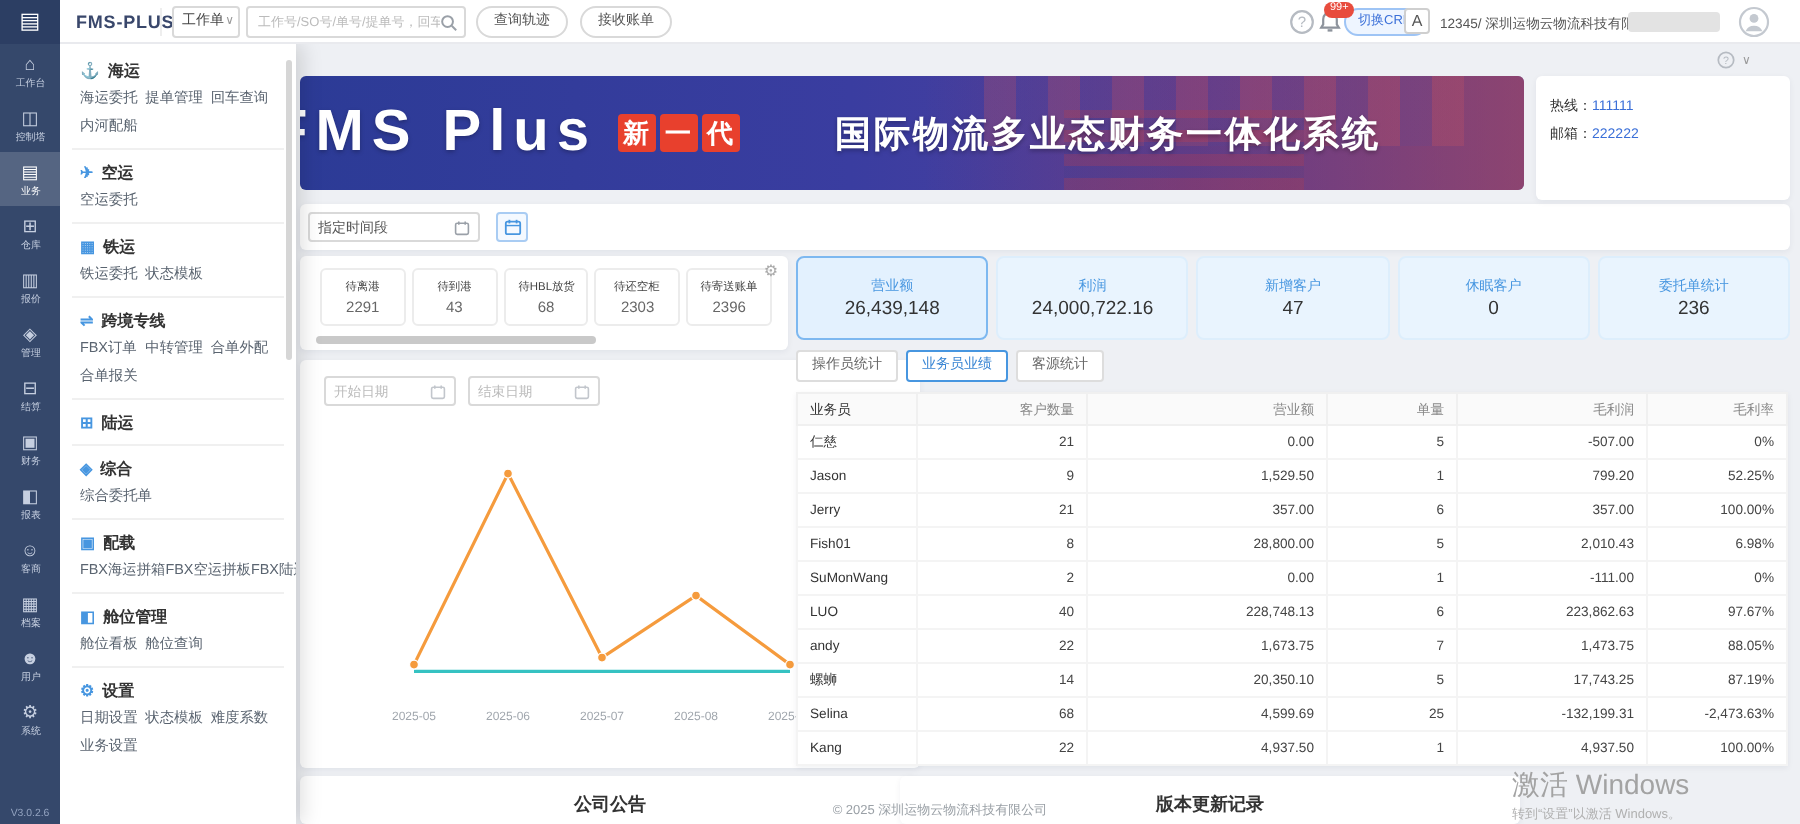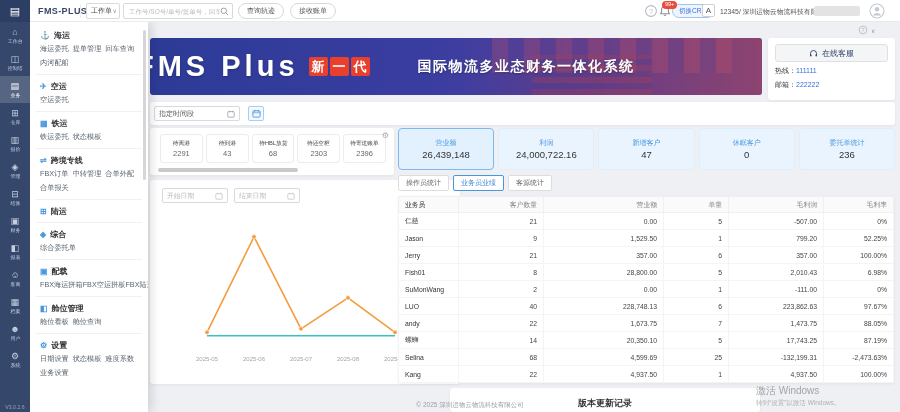--- a/index.html
+++ b/index.html
@@ -48,21 +48,21 @@
   .fly-scroll { position:absolute; right:2px; top:8px; width:3px; height:150px; background:#d6d6d6; border-radius:2px; }
 
   
   .banner { position:absolute; left:150px; top:38px; width:612px; height:57px; border-radius:3px; overflow:hidden; background:linear-gradient(90deg,#2c3b96 0%,#3a3da0 45%,#52419f 75%,#4a3c92 100%); display:flex; align-items:center; z-index:10; }
   .bnr-deco1 { position:absolute; right:0; top:0; width:300px; height:100%; background:linear-gradient(90deg, rgba(46,60,150,0) 0%, rgba(140,50,90,.35) 45%, rgba(195,75,85,.55) 100%); }
   .bnr-deco2 { position:absolute; right:30px; top:0; width:240px; height:62%; background:repeating-linear-gradient(90deg, rgba(205,85,95,.45) 0 16px, rgba(90,70,150,.35) 16px 32px); opacity:.55; }
   .bnr-deco3 { position:absolute; right:110px; bottom:0; width:120px; height:70%; background:repeating-linear-gradient(0deg, rgba(170,60,80,.5) 0 6px, rgba(60,60,130,.25) 6px 12px); opacity:.6; }
   .bnr-brand { font-size:29px; font-weight:bold; color:#fff; letter-spacing:4px; margin-left:-14px; white-space:nowrap; text-shadow:0 1px 2px rgba(0,0,0,.25); z-index:2; }
   .bnr-badges { display:flex; gap:2px; margin-left:10px; z-index:2; }
   .bnr-badge { width:19px; height:19px; background:#e8402d; color:#fff; font-size:13px; font-weight:bold; text-align:center; line-height:19px; border-radius:2px; }
-  .bnr-title { font-size:14px; font-weight:bold; color:#fff; letter-spacing:1.5px; margin-left:4px; white-space:nowrap; z-index:2; text-shadow:0 1px 2px rgba(0,0,0,.3);padding-left:44px; }
+  .bnr-title { font-size:18px; font-weight:bold; color:#fff; letter-spacing:1.5px; margin-left:4px; white-space:nowrap; z-index:2; text-shadow:0 1px 2px rgba(0,0,0,.3);padding-left:44px; }
 
   
   .service-card { left:768px; top:38px; width:127px; height:62px; padding:6px 7px; z-index:10; }
   .svc-btn { width:100%; height:18px; background:#f4f5f7; border:1px solid #e0e0e0; border-radius:3px; font-size:8px; color:#2c3e63; display:flex; align-items:center; justify-content:center; gap:4px; }
   .svc-line { font-size:7px; color:#333; margin-top:4px; }
   .svc-line .lnk { color:#3a6fd8; }
 
   
   .time-strip { left:150px; top:102px; width:745px; height:23px; z-index:9; display:flex; align-items:center; padding-left:4px; gap:8px; }
   .range-input { width:86px; height:15px; border:1px solid #d9d9d9; border-radius:2px; font-size:7px; color:#555; display:flex; align-items:center; justify-content:space-between; padding:0 4px; background:#fff; }
@@ -100,21 +100,21 @@
   .date-input { width:66px; height:15px; border:1px solid #d9d9d9; border-radius:2px; font-size:6.8px; color:#bbb; display:flex; align-items:center; justify-content:space-between; padding:0 4px; background:#fff; }
   .x-labels { position:absolute; left:2px; top:176px; width:306px; height:10px; }
   .x-labels span { position:absolute; font-size:6px; color:#a0a6ad; transform:translateX(-50%); }
 
   
   .bottom-card-l { left:150px; top:388px; width:310px; height:24px; text-align:center; padding-top:4px; z-index:8; }
   .bottom-card-r { left:450px; top:388px; width:310px; height:24px; text-align:center; padding-top:4px; z-index:8; }
   .bottom-title { font-size:9px; font-weight:bold; color:#333; }
   .copyright { position:absolute; left:330px; top:401px; width:280px; text-align:center; font-size:6.5px; color:#9aa0a6; z-index:12; }
   .watermark { position:absolute; left:756px; top:384px; z-index:12; color:#a3a3a3; }
-  .wm1 { font-size:10px; }
+  .wm1 { font-size:14px; }
   .wm2 { font-size:6.5px; color:#b0b0b0; margin-top:1px; }
 
   svg { display:block; }
 </style>
 </head>
 <body>
 
 <div class="screen">
 
   <div class="navbar">
@@ -329,28 +329,20 @@
     <div class="bnr-brand">FMS Plus</div>
     <div class="bnr-badges">
       <span class="bnr-badge">新</span>
       <span class="bnr-badge">一</span>
       <span class="bnr-badge">代</span>
     </div>
     <div class="bnr-title">国际物流多业态财务一体化系统</div>
   </div>
 
   <div class="abs card service-card">
-    <div class="svc-btn">
-      <svg width="9" height="9" viewBox="0 0 12 12">
-          <path d="M2 8V6a4 4 0 0 1 8 0v2" fill="none" stroke="#2c3e63" stroke-width="1.2"></path>
-          <rect x="1.4" y="7" width="2" height="3" rx="1" fill="#2c3e63"></rect>
-          <rect x="8.6" y="7" width="2" height="3" rx="1" fill="#2c3e63"></rect>
-        </svg>
-      <span>在线客服</span>
-    </div>
     <div class="svc-line"><span>热线：</span><span class="lnk">111111</span></div>
     <div class="svc-line"><span>邮箱：</span><span class="lnk">222222</span></div>
   </div>
 
   <div class="abs card time-strip">
     <div class="range-input">
       <span>指定时间段</span>
       <svg width="8" height="8" viewBox="0 0 10 10">
           <rect x="1" y="2" width="8" height="7" rx="1" fill="none" stroke="#9aa0a8" stroke-width="1"></rect>
           <line x1="3" y1="1" x2="3" y2="3" stroke="#9aa0a8"></line>
@@ -556,20 +548,23 @@
       </svg>
     <div class="x-labels">
         <span style="left: 55px;">2025-05</span>
         <span style="left: 102px;">2025-06</span>
         <span style="left: 149px;">2025-07</span>
         <span style="left: 196px;">2025-08</span>
         <span style="left: 243px;">2025-09</span>
       </div>
   </div>
 
+  <div class="abs card bottom-card-l">
+    <span class="bottom-title">公司公告</span>
+  </div>
   <div class="abs card bottom-card-r">
     <span class="bottom-title">版本更新记录</span>
   </div>
   <div class="copyright">© 2025 深圳运物云物流科技有限公司</div>
   <div class="watermark">
     <div class="wm1">激活 Windows</div>
     <div class="wm2">转到“设置”以激活 Windows。</div>
   </div>
 
 </div>

